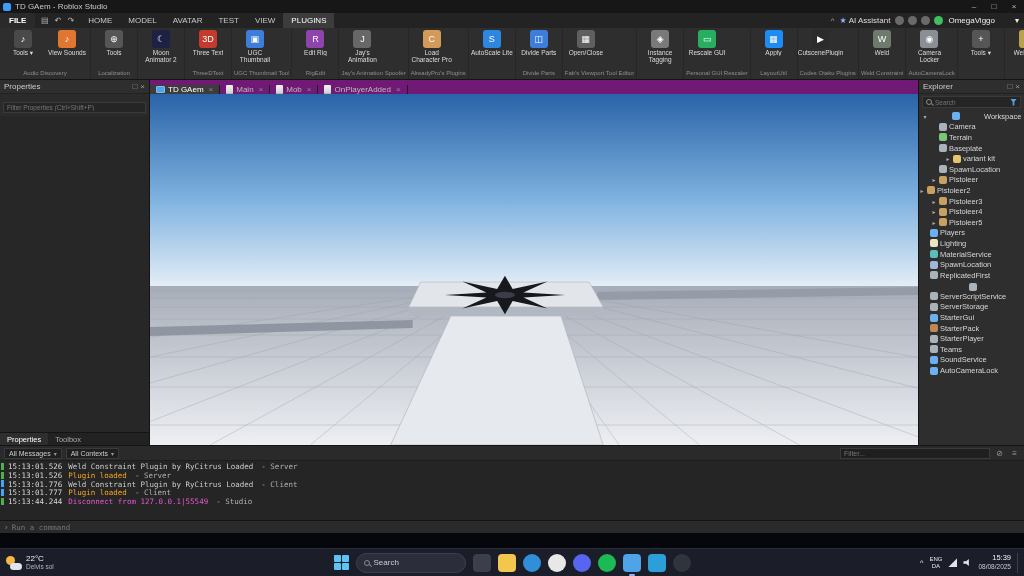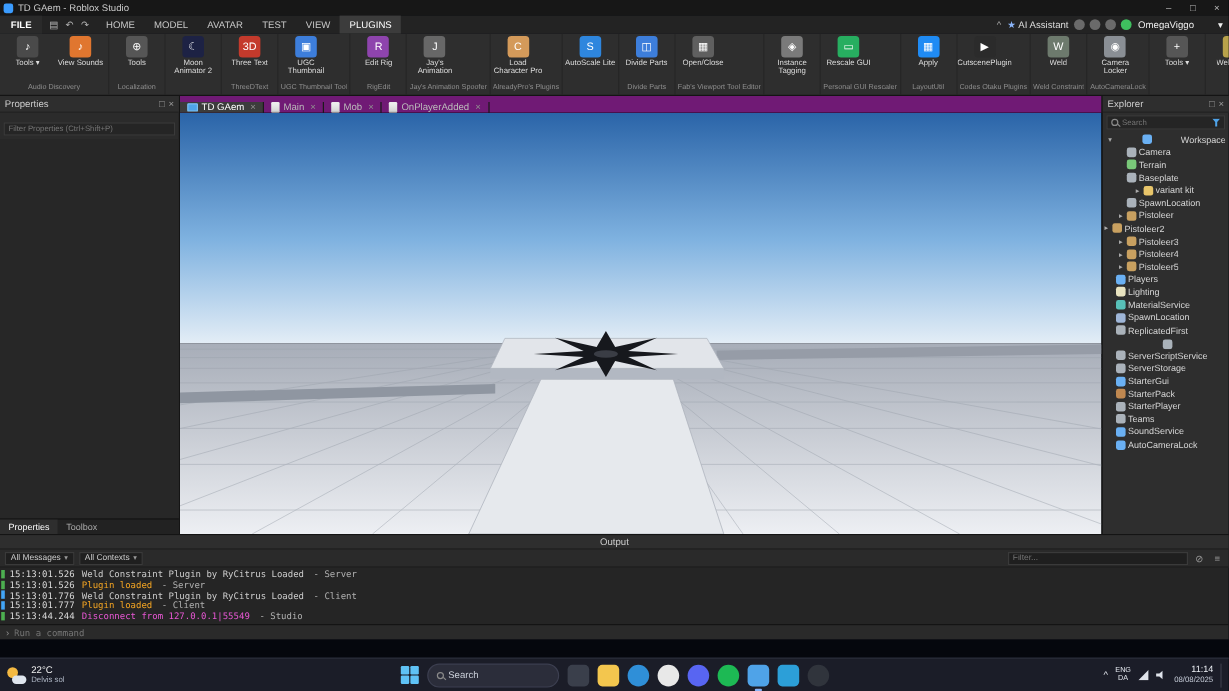--- a/index.html
+++ b/index.html
@@ -577,23 +577,20 @@
           <div class="xrow" style="padding-left: 3px;">
             <span class="xarrow"></span>
             <span class="xicon" style="background: rgb(106, 176, 243);"></span>
             <span class="xlbl">AutoCameraLock</span>
           </div>
         </div>
     </div>
   </div>
 
   <div class="output">
-    <div class="ohead">
-      <span>Output</span>
-    </div>
     <div class="otoolbar">
       <span class="odrop">
         <span>All Messages</span>
         <span class="arr">▾</span>
       </span>
       <span class="odrop">
         <span>All Contexts</span>
         <span class="arr">▾</span>
       </span>
       <input class="ofilter" placeholder="Filter..." style="">
@@ -677,19 +674,19 @@
     </div>
     <div class="tray">
       <span class="chev">^</span>
       <span class="lang">
         <div>ENG</div>
         <div>DA</div>
       </span>
       <span class="wifi"></span>
       <span class="vol"></span>
       <span class="clockblk">
-        <div class="ttime">11:14</div>
+        <div class="ttime">15:39</div>
         <div class="tdate">08/08/2025</div>
       </span>
       <span class="showdesk"></span>
     </div>
   </div>
 </div>
 
 </body></html>

